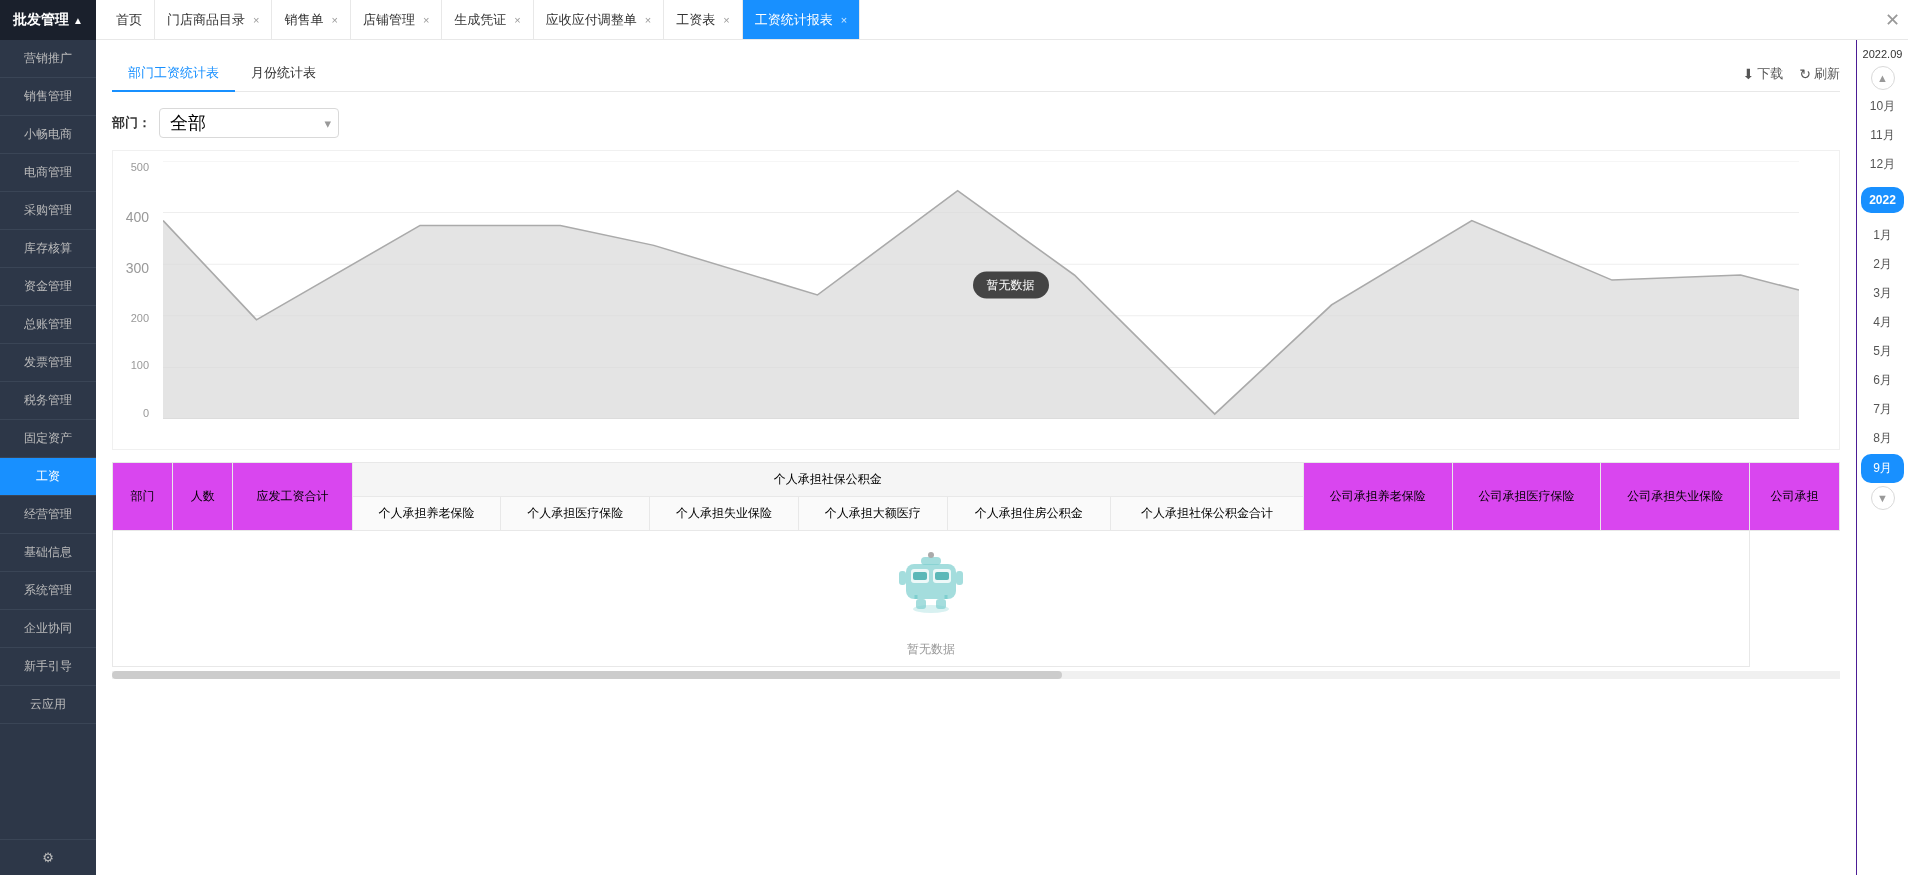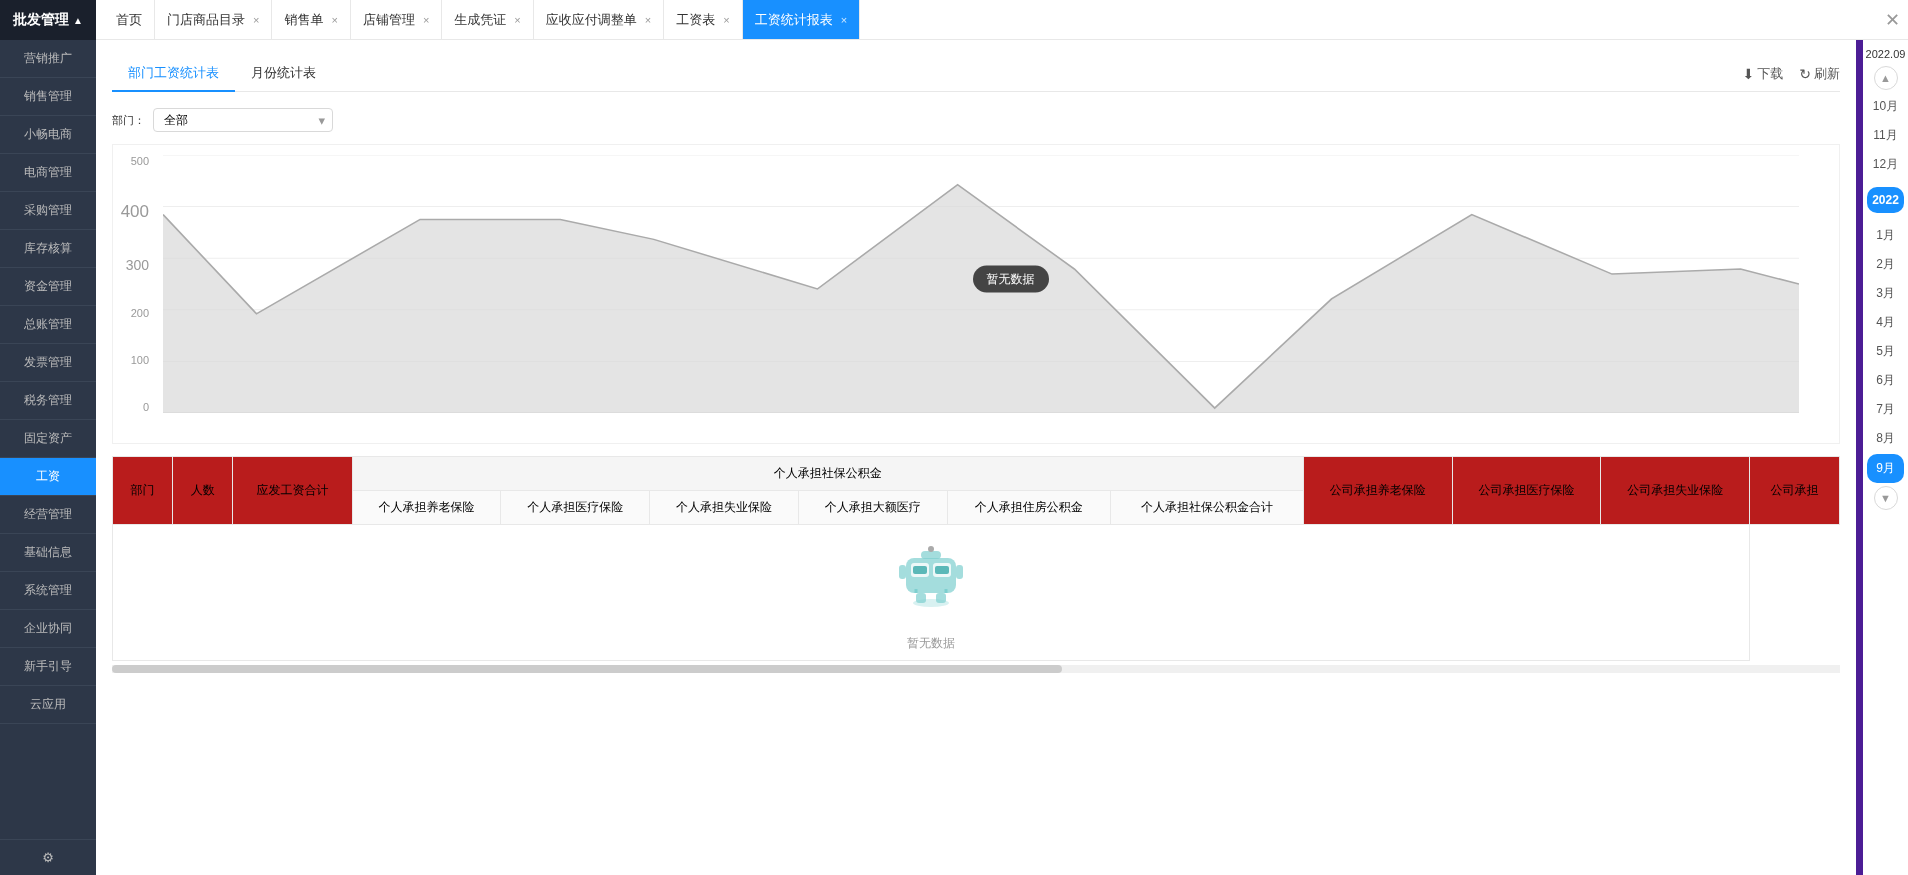--- a/index.html
+++ b/index.html
@@ -116,26 +116,26 @@
 
     
     .toolbar {
       display: flex;
       align-items: center;
       justify-content: space-between;
       margin-bottom: 12px;
     }
     .toolbar-left { display: flex; align-items: center; gap: 8px; }
 
-    .dept-label { font-size: 11px; color: #333; }
+    .dept-label { font-size: 13px; color: #333; font-weight: bold; }
     .dept-select {
       border: 1px solid #d9d9d9;
       border-radius: 4px;
       padding: 4px 28px 4px 10px;
-      font-size: 12px;
+      font-size: 18px;
       appearance: none;
       background: white;
       width: 180px;
       cursor: pointer;
       position: relative;
     }
     .select-wrapper { position: relative; display: inline-block; }
     .select-wrapper::after {
       content: '▾';
       position: absolute;
@@ -175,39 +175,39 @@
       border-collapse: collapse;
       font-size: 12px;
     }
     .data-table th, .data-table td {
       border: 1px solid #e8e8e8;
       padding: 8px 12px;
       text-align: center;
       white-space: nowrap;
     }
     .data-table thead tr:first-child th {
-      background: #b91c1c;
+      background: #d946ef;
       font-weight: 500;
     }
     .data-table thead tr:nth-child(2) th {
       background: #fafafa;
       font-weight: 400;
       text-align: center;
     }
     .table-empty {
       text-align: center;
       padding: 60px;
       color: #999;
     }
 
     
     .date-panel {
       width: 52px;
       background: #fff;
-      border-left: 7px solid #4c1d95;
+      border-left: 1px solid #4c1d95;
       display: flex;
       flex-direction: column;
       align-items: center;
       padding-top: 4px;
       flex-shrink: 0;
       overflow-y: auto;
     }
     .date-nav-btn {
       width: 24px;
       height: 24px;
@@ -366,21 +366,21 @@
               <option>全部</option>
             </select>
           </div>
         </div>
       </div>
 
       <div class="chart-area">
         
         <div style="position:absolute;left:0;top:10px;bottom:30px;display:flex;flex-direction:column;justify-content:space-between;width:40px;text-align:right;padding-right:4px;">
           <span style="font-size:11px;color:#999;">500</span>
-          <span style="font-size:17px;color:#999;">400</span>
+          <span style="font-size:14px;color:#999;">400</span>
           <span style="font-size:14px;color:#999;">300</span>
           <span style="font-size:11px;color:#999;">200</span>
           <span style="font-size:11px;color:#999;">100</span>
           <span style="font-size:11px;color:#999;">0</span>
         </div>
         <svg class="chart-svg" viewBox="0 0 1400 260" preserveAspectRatio="none">
 
           <line x1="0" y1="0" x2="1400" y2="0" stroke="#eee" stroke-width="1"></line>
           <line x1="0" y1="52" x2="1400" y2="52" stroke="#eee" stroke-width="1"></line>
           <line x1="0" y1="104" x2="1400" y2="104" stroke="#eee" stroke-width="1"></line>

